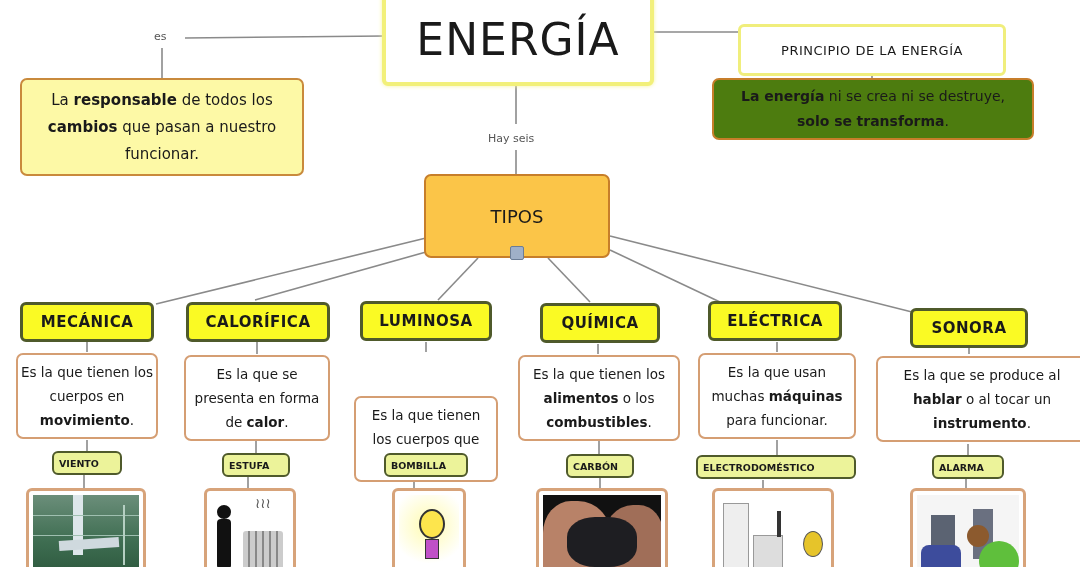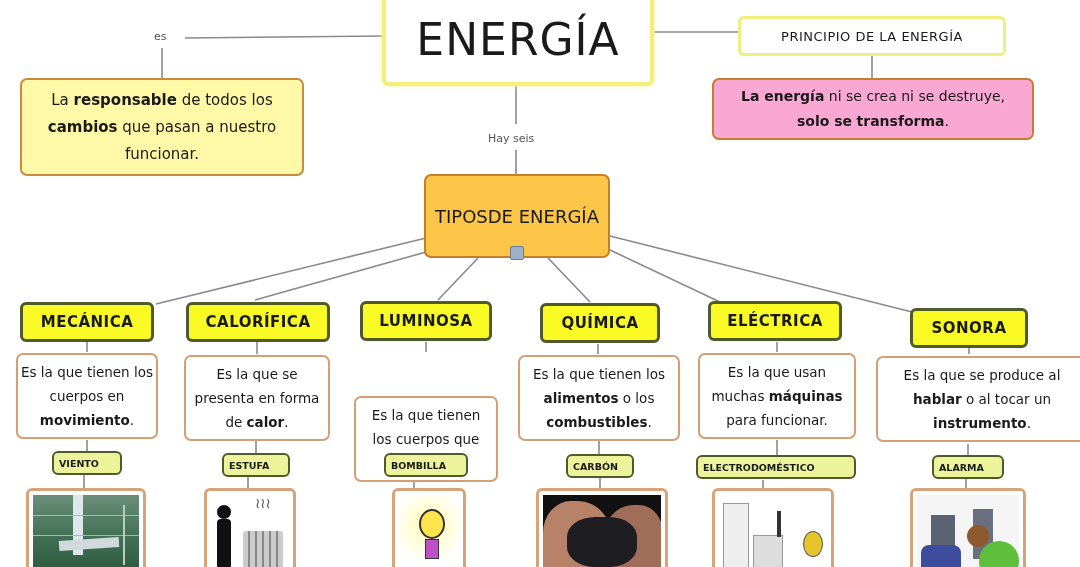--- a/index.html
+++ b/index.html
@@ -3,23 +3,23 @@
 <meta charset="utf-8">
 <style>
   * { box-sizing: border-box; margin: 0; padding: 0; }
   html, body { width: 1080px; height: 567px; overflow: hidden; background: #ffffff; }
   body { position: relative; font-family: "DejaVu Sans", sans-serif; color: #1a1a1a; }
   .abs { position: absolute; }
   svg.lines { position: absolute; left: 0; top: 0; width: 1080px; height: 567px; }
   .node { position: absolute; display: flex; align-items: center; justify-content: center; text-align: center; }
   .title-node { left: 382px; top: -8px; width: 272px; height: 94px; background: #fff; border: 4px solid #f2f07a; border-radius: 6px; font-size: 44px; letter-spacing: 1px; box-shadow: 0 0 4px #f6f3a0; }
   .pale-box { background: #fdf9a6; border: 2px solid #c98a3c; border-radius: 7px; font-size: 15px; line-height: 27px; padding: 4px 8px; }
-  .orange-box { background: #f9a8d4; border: 2px solid #c77e2a; border-radius: 7px; font-size: 14px; line-height: 25px; padding: 4px 8px; }
+  .orange-box { background: #4d7c0f; border: 2px solid #c77e2a; border-radius: 7px; font-size: 14px; line-height: 25px; padding: 4px 8px; }
   .label-small { position: absolute; font-size: 11px; color: #555; }
-  .principio { left: 738px; top: 16px; width: 268px; height: 40px; background: #fff; border: 3px solid #f0ee7c; border-radius: 6px; font-size: 13px; letter-spacing: 0.5px; }
+  .principio { left: 738px; top: 24px; width: 268px; height: 52px; background: #fff; border: 3px solid #f0ee7c; border-radius: 6px; font-size: 13px; letter-spacing: 0.5px; }
   .tipos { left: 424px; top: 174px; width: 186px; height: 84px; background: #fbc548; border: 2px solid #c77e2a; border-radius: 7px; font-size: 18px; line-height: 27px; }
   .cat { position: absolute; height: 40px; background: #fafa24; border: 3px solid #4f5a2b; border-radius: 6px; font-size: 15px; font-weight: bold; letter-spacing: 0.5px; display: flex; align-items: center; justify-content: center; }
   .desc { position: absolute; height: 86px; background: #fff; border: 2px solid #d59e73; border-radius: 7px; font-size: 13.5px; line-height: 24px; display: flex; align-items: center; justify-content: center; text-align: center; }
   .ex { position: absolute; height: 24px; background: #ecf39a; border: 2px solid #4f5a2b; border-radius: 6px; font-size: 9.5px; font-weight: bold; display: flex; align-items: center; justify-content: flex-start; padding: 0 5px; }
   .pic { position: absolute; top: 488px; height: 90px; border: 3px solid #d7a37a; border-radius: 6px; overflow: hidden; background: #fff; padding: 4px; }
   .pic-inner { width: 100%; height: 100%; position: relative; overflow: hidden; }
   b { font-weight: bold; }
   .icon-small { position: absolute; left: 510px; top: 246px; width: 14px; height: 14px; background: #9fb0c8; border: 1px solid #6b7d96; border-radius: 2px; }
 </style>
 </head>
@@ -85,21 +85,20 @@
 <div class="node orange-box" style="left:712px; top:78px; width:322px; height:62px;">
   <div>
     <b>La energía</b><span> ni se crea ni se destruye, </span><br><b>solo se</b> <b>transforma</b><span>.</span>
   </div>
 </div>
 
 <div class="label-small" style="left:488px; top:132px;">Hay seis</div>
 
 <div class="node tipos">
   <span>TIPOS</span>
-  <span>DE ENERGÍA</span>
 </div>
 <div class="icon-small"></div>
 
 <div class="cat" style="left:20px; top:302px; width:134px;">
     <span>MECÁNICA</span>
   </div>
 <div class="cat" style="left:186px; top:302px; width:144px;">
     <span>CALORÍFICA</span>
   </div>
 <div class="cat" style="left:360px; top:301px; width:132px;">

